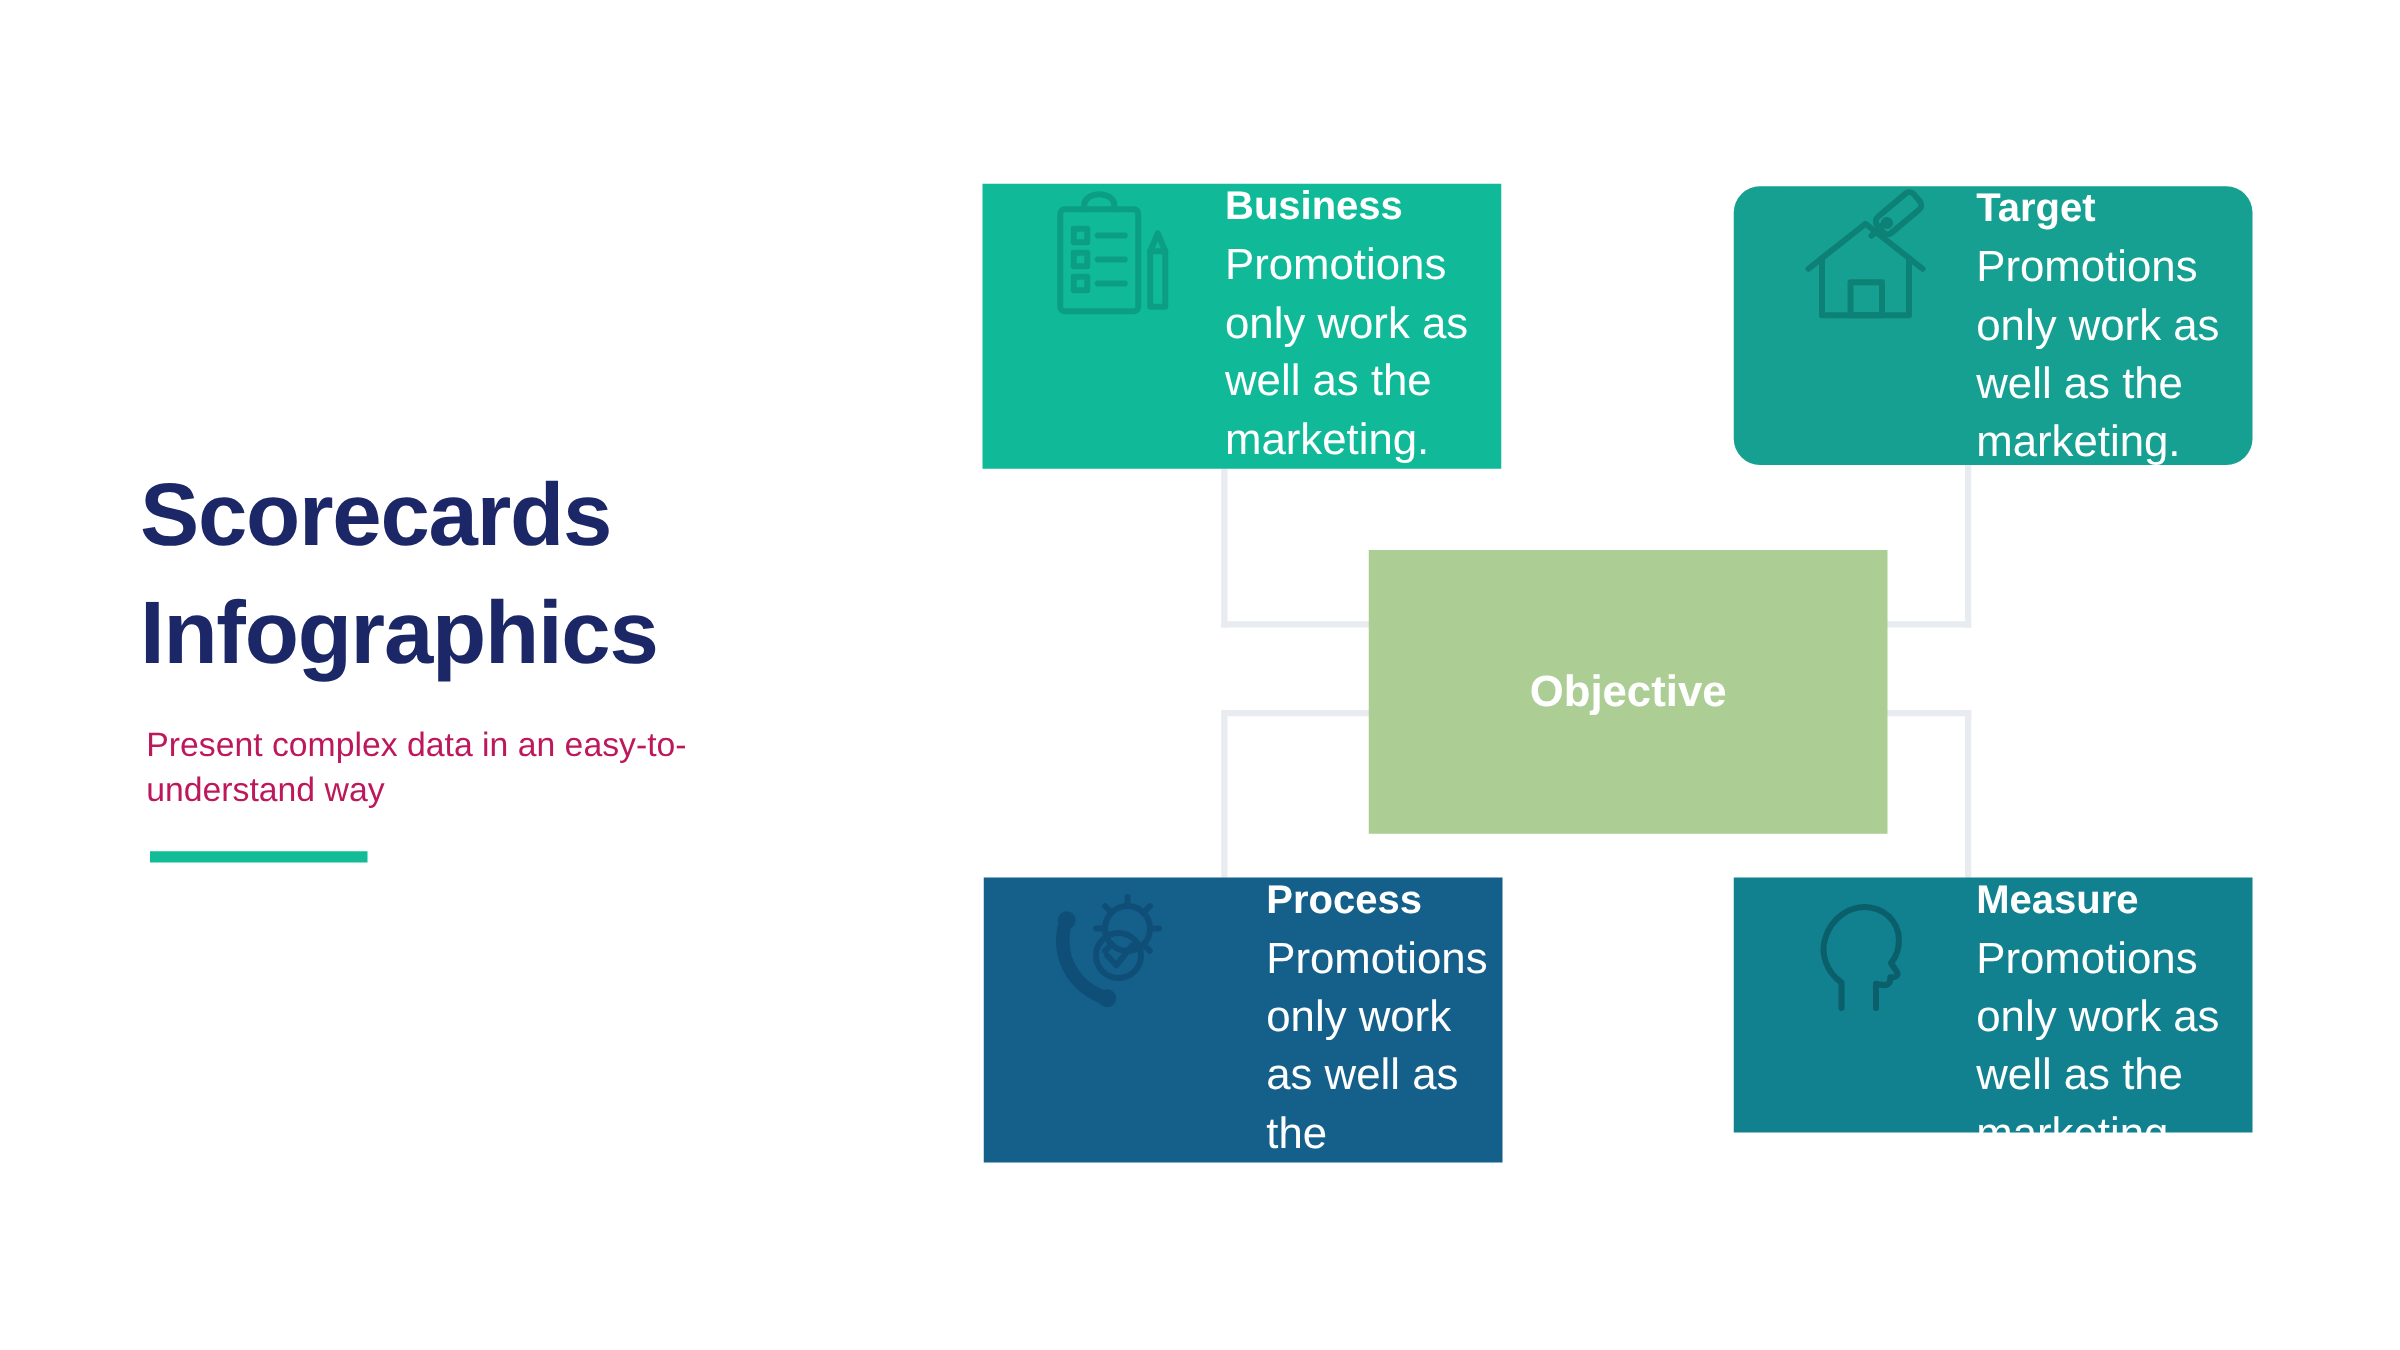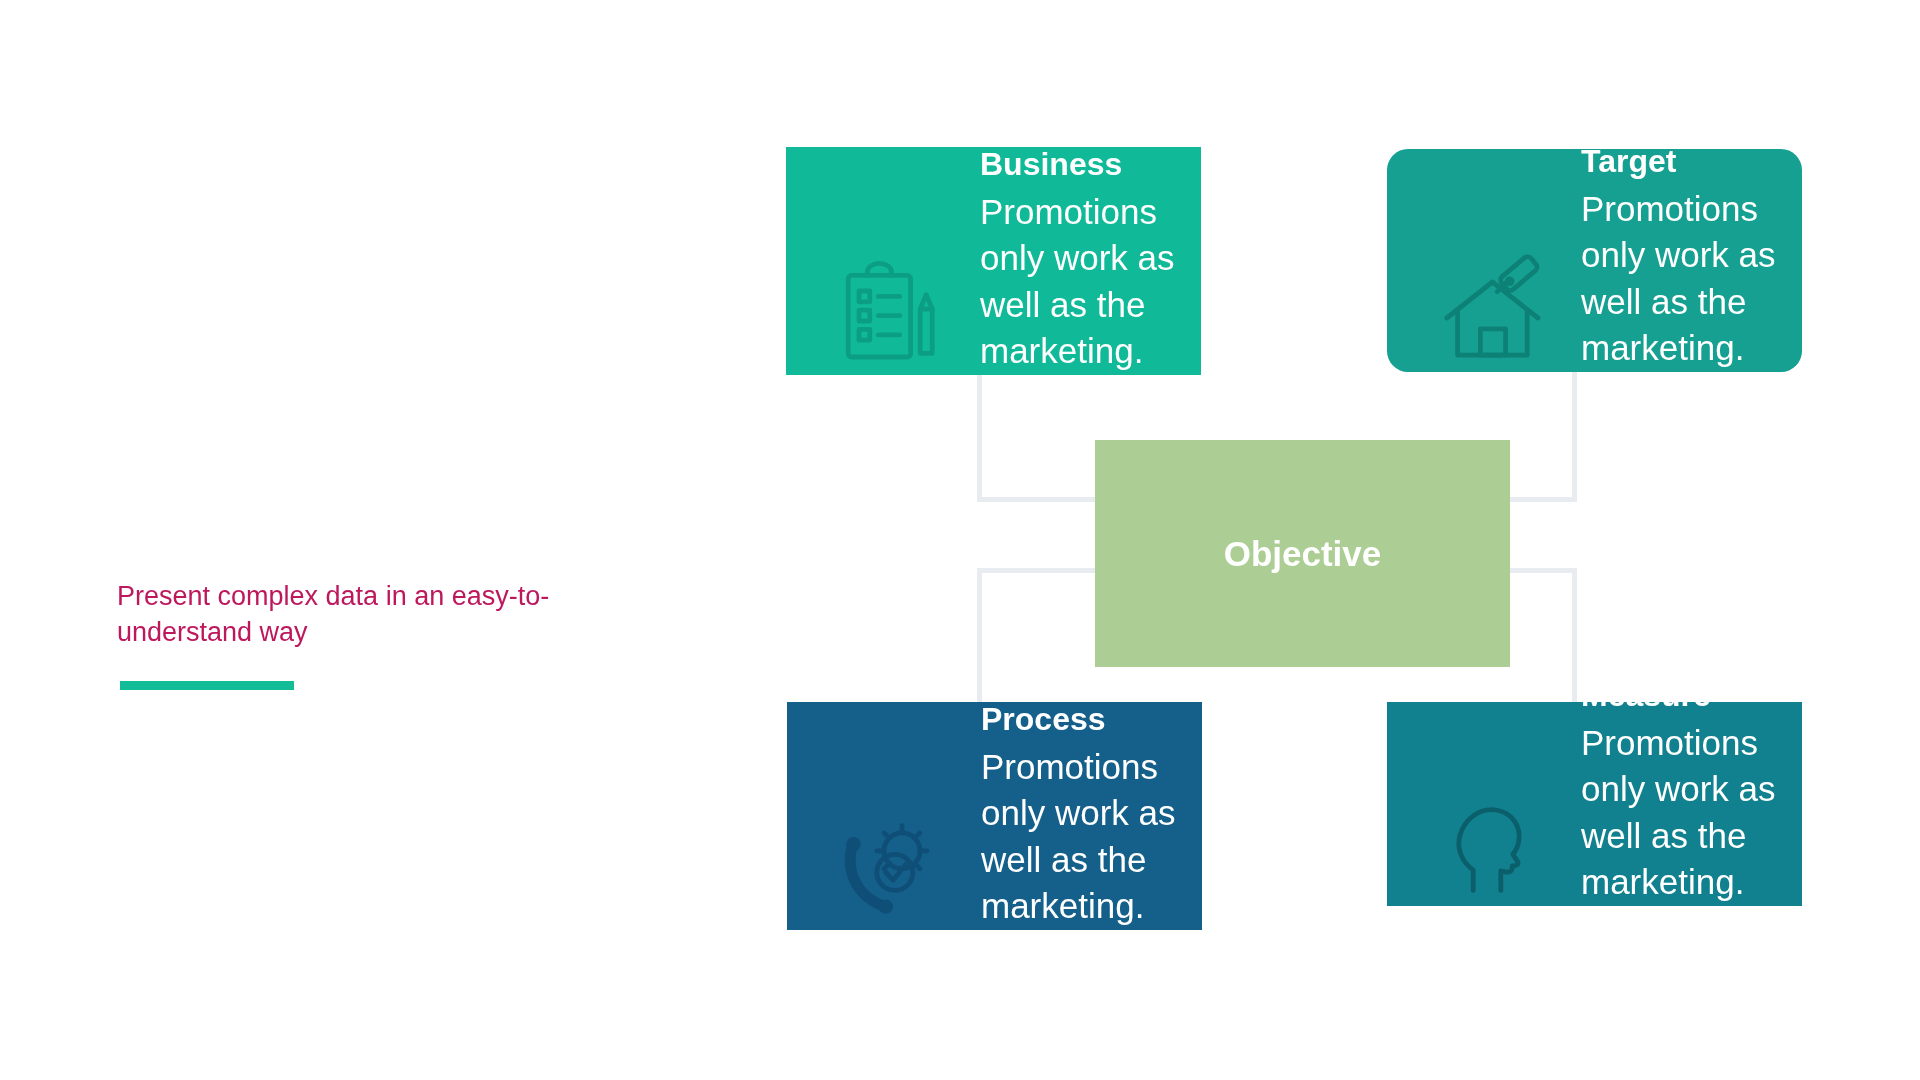--- a/index.html
+++ b/index.html
@@ -23,21 +23,21 @@
   }
   .underline {
     position: absolute; left: 120px; top: 681px; width: 174px; height: 9px;
   }
 
   
   .conn { position: absolute; }
 
   
   .card {
-    position: absolute; display: flex; align-items: flex-end;
+    position: absolute; display: flex; align-items: flex-start;
     padding-left: 42px; box-sizing: border-box; color: #ffffff;
   }
   .card .icon-box { width: 122px; flex: none; display: flex; align-items: center; justify-content: center; }
   .card .icon-box svg { width: 120px; height: 120px; display: block; }
   .card .txt { margin-left: 30px; width: 248px; }
   .card .card-title { margin: 0 0 7px 0; font-size: 32px; font-weight: bold; line-height: 1.1; }
   .card .card-body { margin: 0; font-size: 35px; line-height: 1.33; }
 
   #card-business { left: 786px; top: 147px; width: 415px; height: 228px; }
   #card-target   { left: 1387px; top: 149px; width: 415px; height: 223px; border-radius: 21px; }
@@ -49,20 +49,21 @@
     position: absolute; left: 1095px; top: 428px; width: 415px; height: 227px;
     display: flex; align-items: center; justify-content: center;
     font-size: 35px; font-weight: bold; color: #ffffff;
   }
 </style>
 </head>
 <body>
 
 <div class="slide">
 
+  <div class="headline" style="color: rgb(27, 39, 102);">Scorecards Infographics</div>
   <div class="subtitle" style="color: #be185d;">Present complex data in an easy-to-understand way</div>
   <div class="underline" style="background: rgb(18, 188, 150);"></div>
 
   <div class="conn" style="left: 977px; top: 370px; width: 5px; height: 132px; background: rgb(232, 235, 239);"></div>
   <div class="conn" style="left: 977px; top: 497px; width: 122px; height: 5px; background: rgb(232, 235, 239);"></div>
   <div class="conn" style="left: 1572px; top: 368px; width: 5px; height: 134px; background: rgb(232, 235, 239);"></div>
   <div class="conn" style="left: 1506px; top: 497px; width: 71px; height: 5px; background: rgb(232, 235, 239);"></div>
   <div class="conn" style="left: 977px; top: 568px; width: 122px; height: 5px; background: rgb(232, 235, 239);"></div>
   <div class="conn" style="left: 977px; top: 568px; width: 5px; height: 138px; background: rgb(232, 235, 239);"></div>
   <div class="conn" style="left: 1506px; top: 568px; width: 71px; height: 5px; background: rgb(232, 235, 239);"></div>
@@ -105,21 +106,21 @@
     <div class="txt">
       <h3 class="card-title">Target</h3>
       <p class="card-body">Promotions only work as well as the marketing.</p>
     </div>
   </div>
 
   <div class="center-box" style="background: rgb(172, 206, 148); color: rgb(255, 255, 255); margin-top: 12px;">
     <span>Objective</span>
   </div>
 
-  <div class="card" id="card-process" style="background: rgb(21, 96, 139);">
+  <div class="card" id="card-process" style="background: rgb(21, 96, 139); gap: 32px;">
     <div class="icon-box" style="color: rgb(15, 79, 119);">
       <svg viewBox="0 0 100 100" fill="none" stroke="currentColor" stroke-width="4" stroke-linecap="round" stroke-linejoin="round">
         <circle cx="60" cy="34" r="15"></circle>
         <line x1="75" y1="34" x2="81" y2="34"></line>
         <line x1="70.6" y1="23.4" x2="74.9" y2="19.1"></line>
         <line x1="60" y1="19" x2="60" y2="13"></line>
         <line x1="49.4" y1="23.4" x2="45.1" y2="19.1"></line>
         <line x1="45" y1="34" x2="39" y2="34"></line>
         <line x1="49.4" y1="44.6" x2="45.1" y2="48.9"></line>
         <line x1="70.6" y1="44.6" x2="74.9" y2="48.9"></line>

